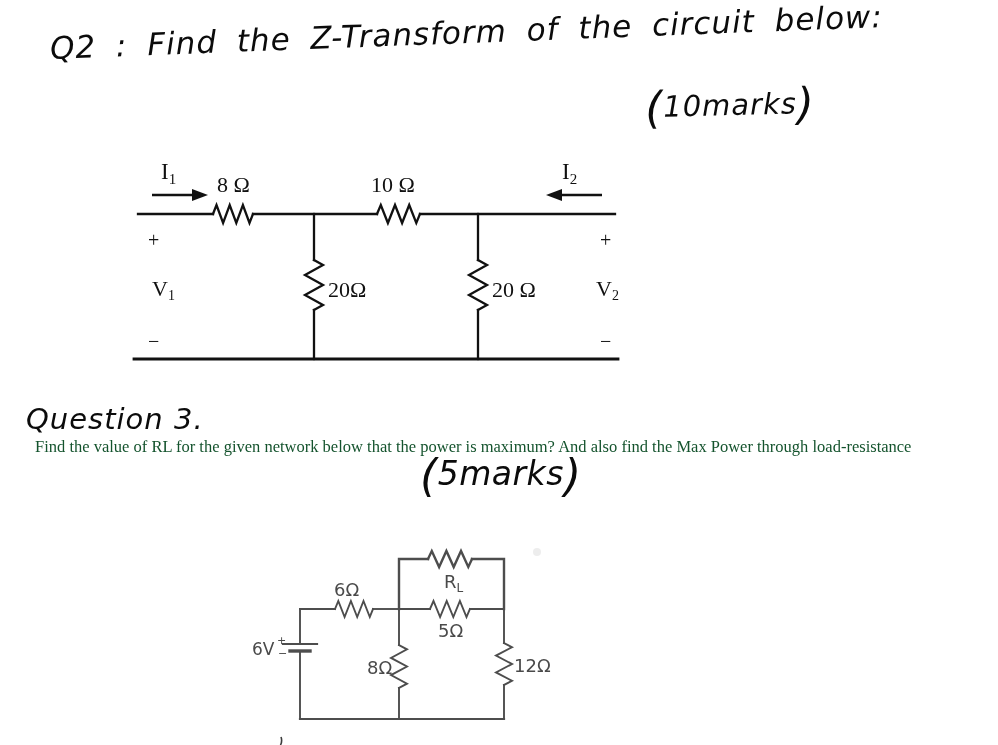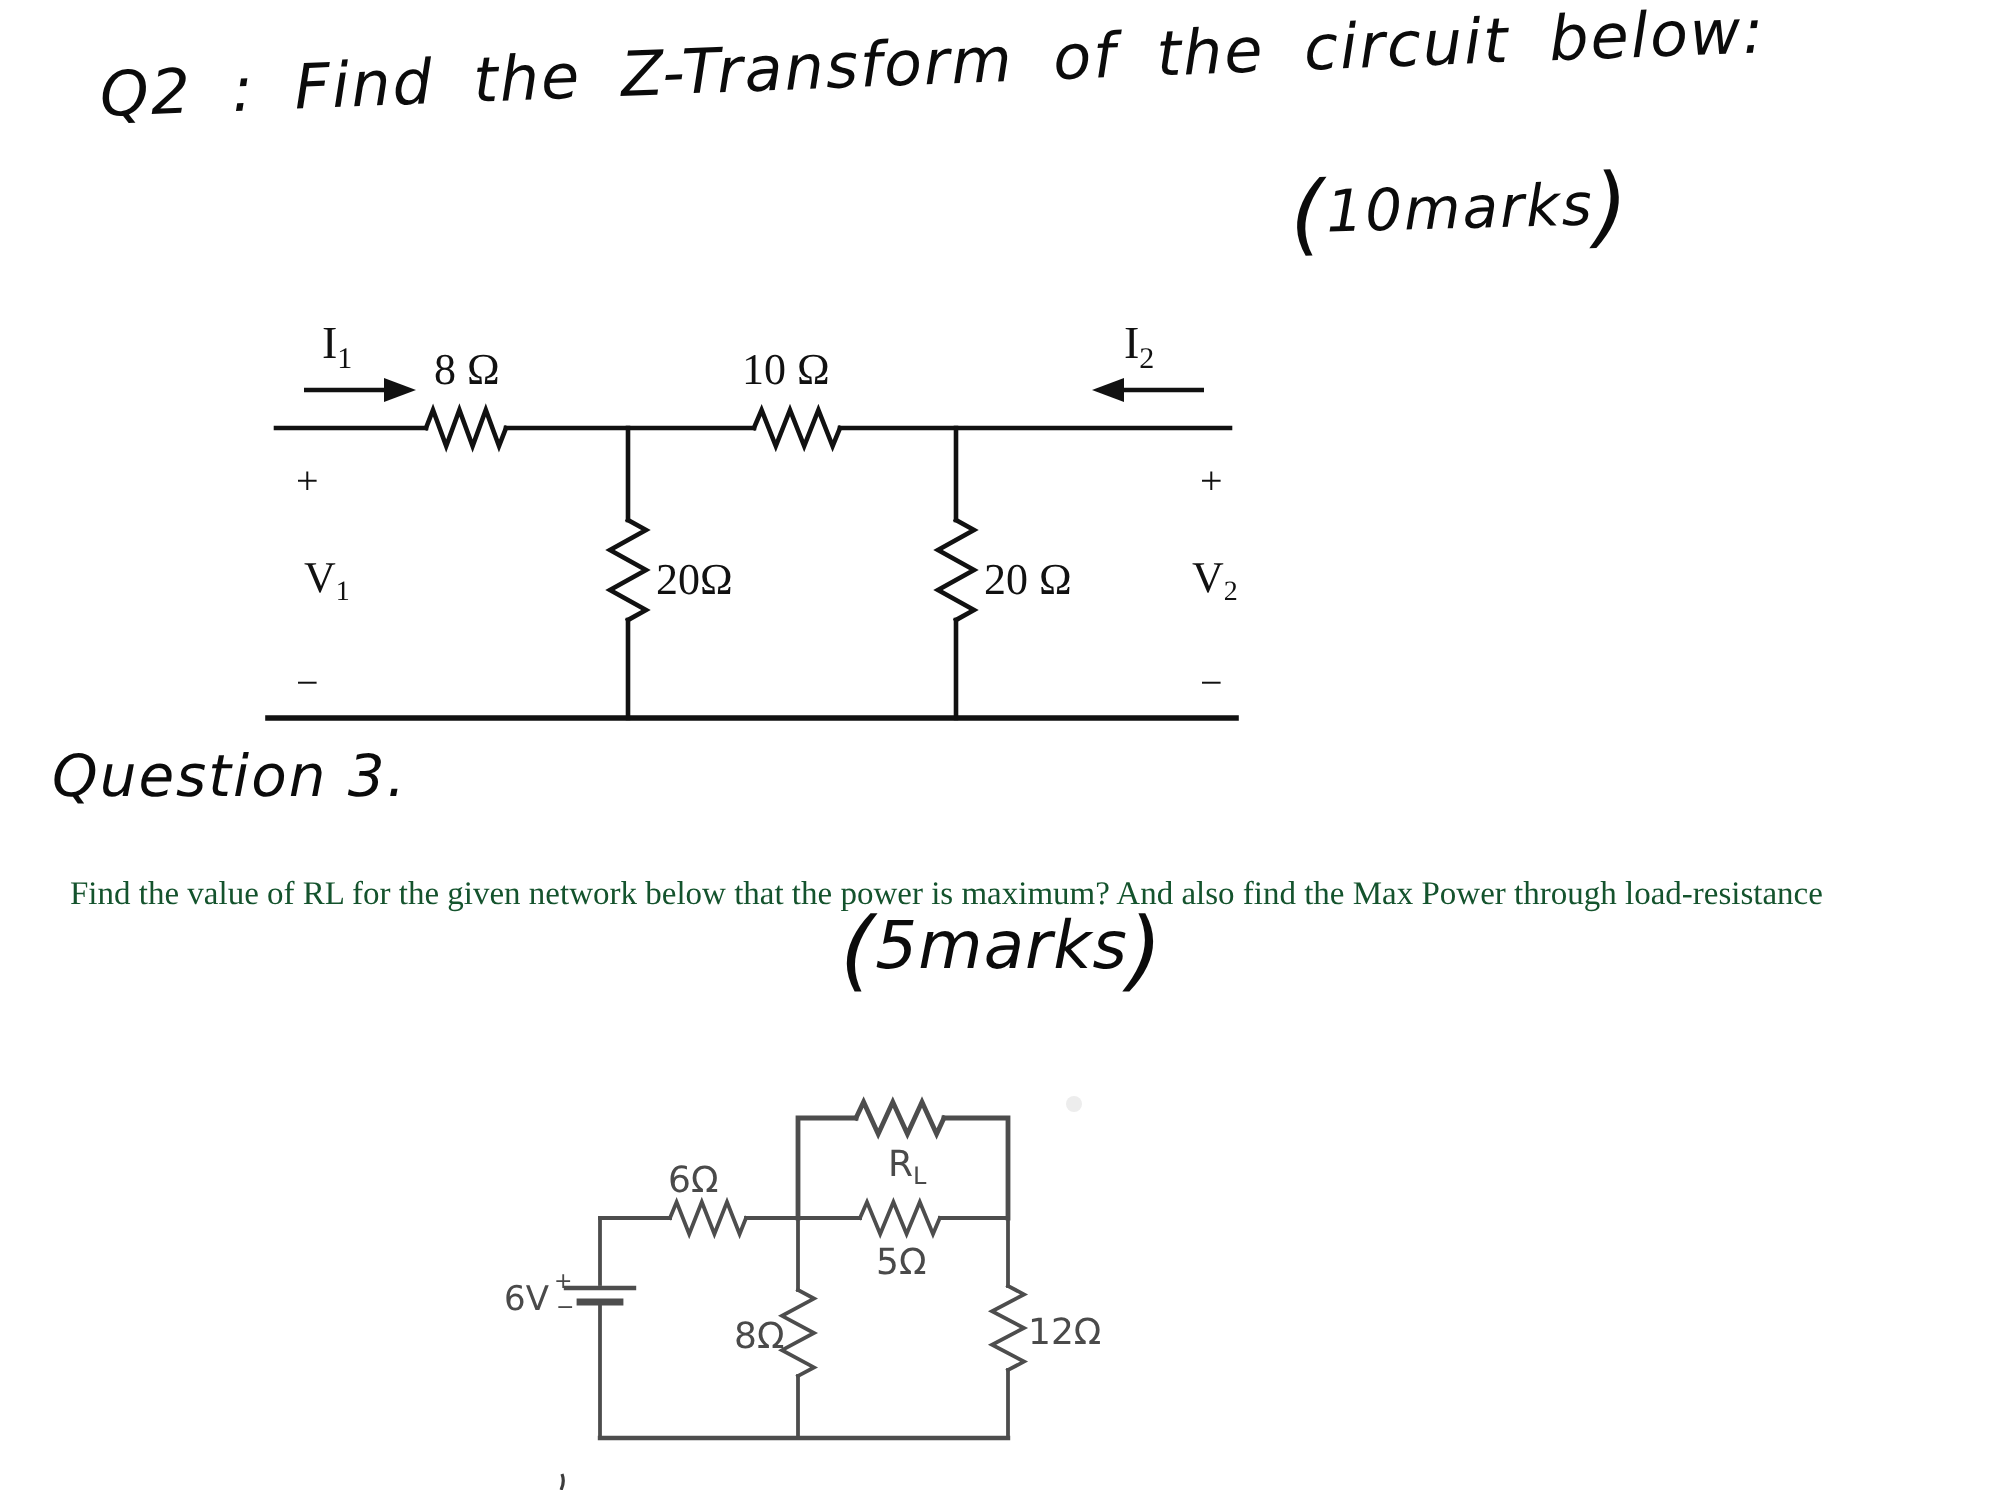--- a/index.html
+++ b/index.html
@@ -22,21 +22,21 @@
     word-spacing:9px;
     transform:rotate(-2.2deg);
     transform-origin:left center;
   }
   .q2-marks{
     left:645px;top:80px;
     font-size:29px;
     transform:rotate(-1.5deg);
   }
   .q3-heading{
-    left:26px;top:371px;
+    left:26px;top:402px;
     font-size:29px;
   }
   .q3-marks{
     left:420px;top:450px;
     font-size:33px;
     letter-spacing:0.5px;
     text-align:right;
   }
   .paren{font-size:44px;font-weight:normal;vertical-align:-6px;}
   .typed{

